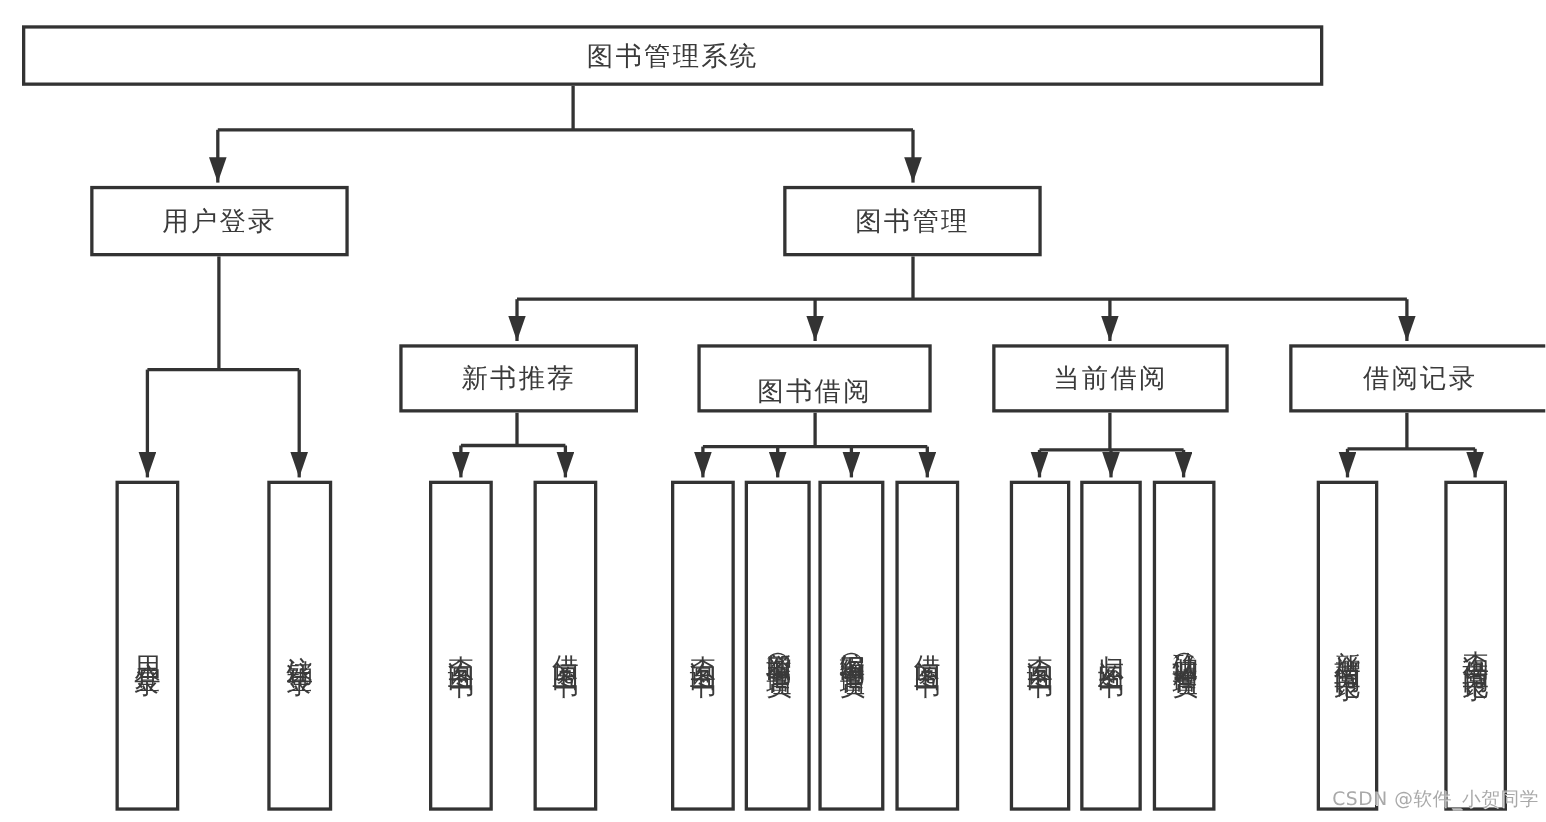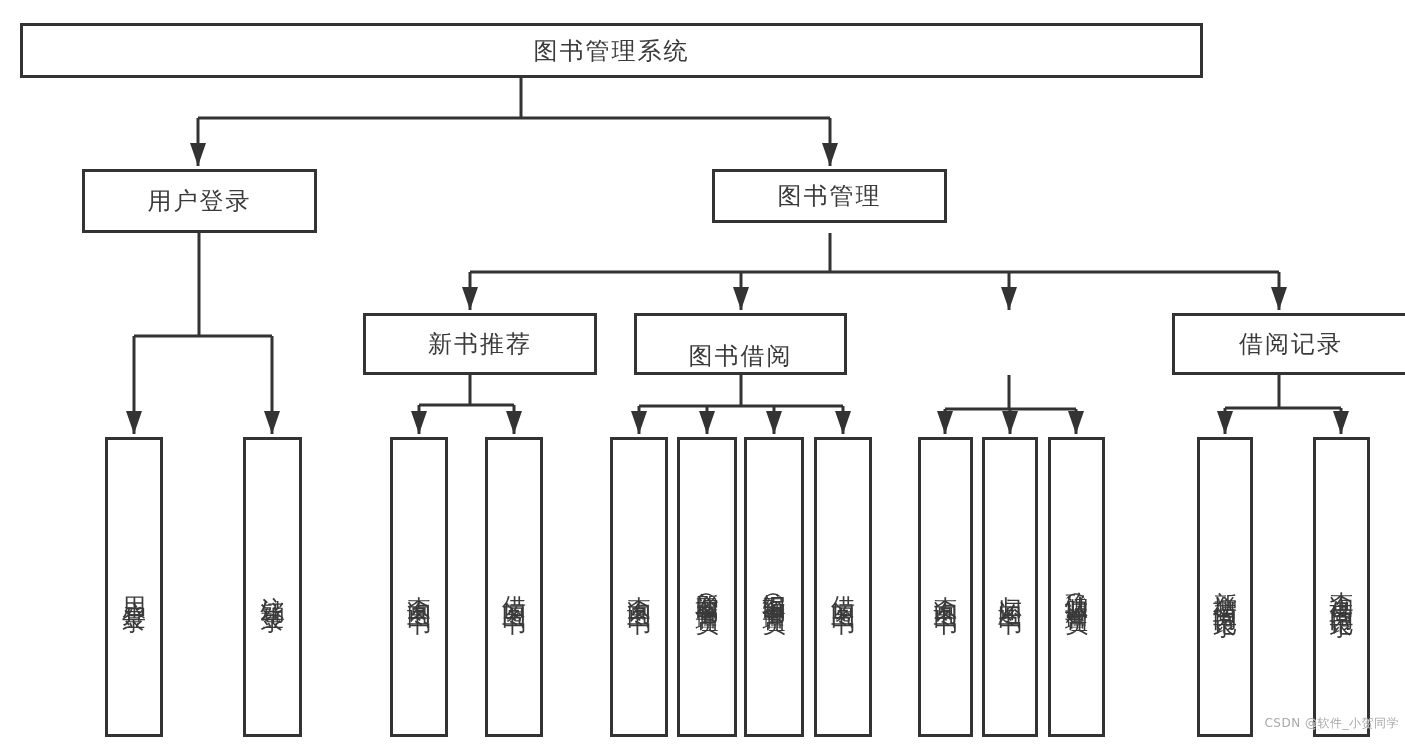--- a/index.html
+++ b/index.html
@@ -43,23 +43,23 @@
     text-orientation: mixed;
     font-size: 24px;
     letter-spacing: 5px;
     line-height: 1;
     color: #3a3a3a;
   }
   
   #n-root            { left: 20px;   top: 11px;  width: 1183px; height: 55px; margin-top: 12px; }
   
   #n-user-login      { left: 82px;   top: 169px; width: 235px;  height: 64px; }
-  #n-book-mgmt       { left: 712px;  top: 169px; width: 235px;  height: 54px; }
-  
-  #n-new-books       { left: 363px;  top: 313px; width: 234px;  height: 62px; }
+  #n-book-mgmt       { left: 712px;  top: 169px; width: 235px;  height: 64px; }
+  
+  #n-new-books       { left: 363px;  top: 313px; width: 217px;  height: 62px; }
   #n-book-borrow     { left: 634px;  top: 313px; width: 213px;  height: 62px; align-items: flex-end; }
   #n-current-borrow  { left: 902px;  top: 313px; width: 215px;  height: 62px; }
   #n-borrow-records  { left: 1172px; top: 313px; width: 238px;  height: 62px; }
   
   #n-ul-login        { left: 105px;  top: 437px; width: 58px; height: 300px; }
   #n-ul-logout       { left: 243px;  top: 437px; width: 59px; height: 300px; }
   #n-nb-query        { left: 390px;  top: 437px; width: 58px; height: 300px; }
   #n-nb-borrow       { left: 485px;  top: 437px; width: 58px; height: 300px; }
   #n-bb-query        { left: 610px;  top: 437px; width: 58px; height: 300px; }
   #n-bb-add          { left: 677px;  top: 437px; width: 60px; height: 300px; }
@@ -72,21 +72,21 @@
   #n-br-query        { left: 1313px; top: 437px; width: 57px; height: 300px; }
   
   #n-bb-add .label, #n-bb-edit .label, #n-cb-confirm .label {
     letter-spacing: 3px;
     font-size: 23px;
   }
   #watermark {
     position: absolute;
     right: 6px;
     top: 715px;
-    font-size: 12px;
+    font-size: 17px;
     color: #a9a9a9;
     letter-spacing: 0.5px;
     text-shadow: 1px 1px 0 rgba(255,255,255,0.85);
     white-space: nowrap;
   }
 </style>
 </head>
 <body>
 
 <div id="canvas">
@@ -156,20 +156,23 @@
   <div class="node hbox" id="n-book-mgmt">
     <span class="label">图书管理</span>
   </div>
 
   <div class="node hbox" id="n-new-books">
     <span class="label">新书推荐</span>
   </div>
   <div class="node hbox" id="n-book-borrow">
     <span class="label">图书借阅</span>
   </div>
+  <div class="node hbox" id="n-current-borrow">
+    <span class="label">当前借阅</span>
+  </div>
   <div class="node hbox" id="n-borrow-records">
     <span class="label">借阅记录</span>
   </div>
 
   <div class="node vbox" id="n-ul-login">
     <span class="label">用户登录</span>
   </div>
   <div class="node vbox" id="n-ul-logout">
     <span class="label">注销登录</span>
   </div>

